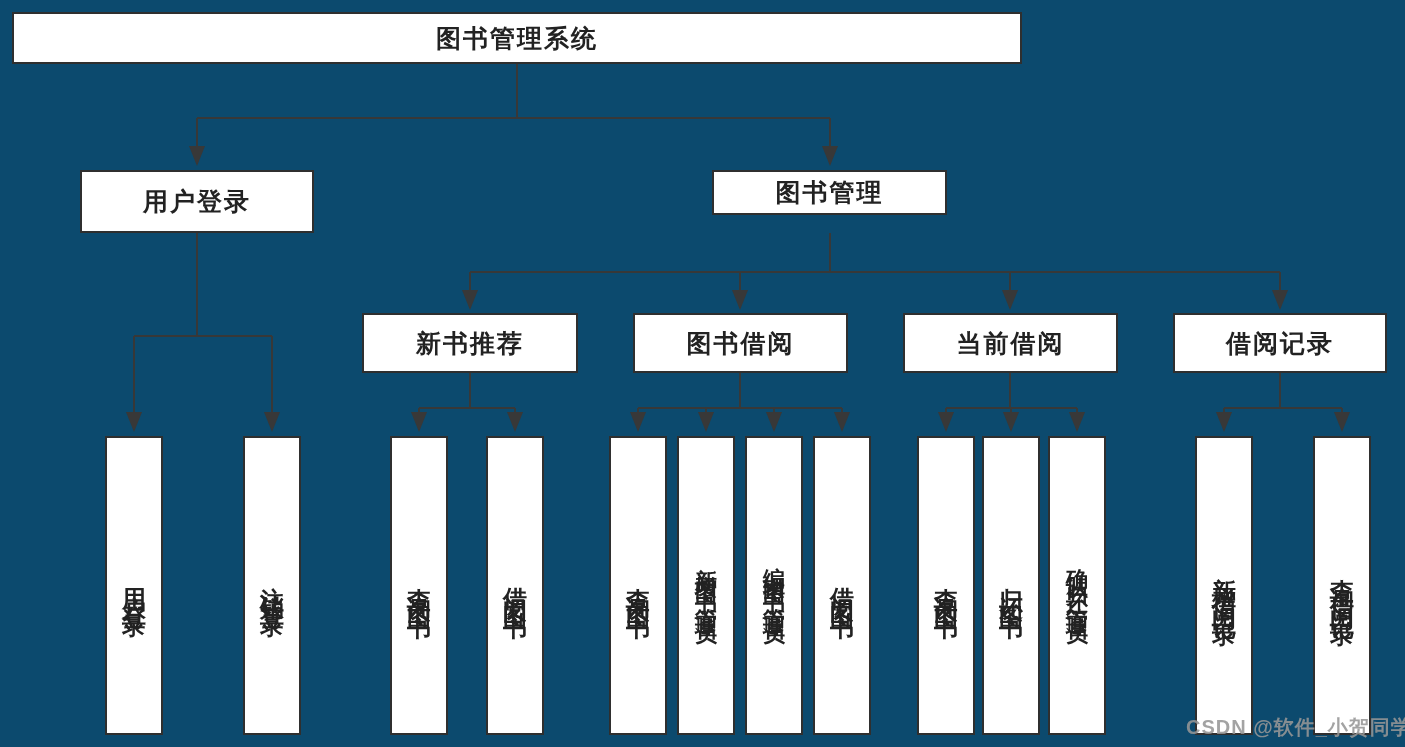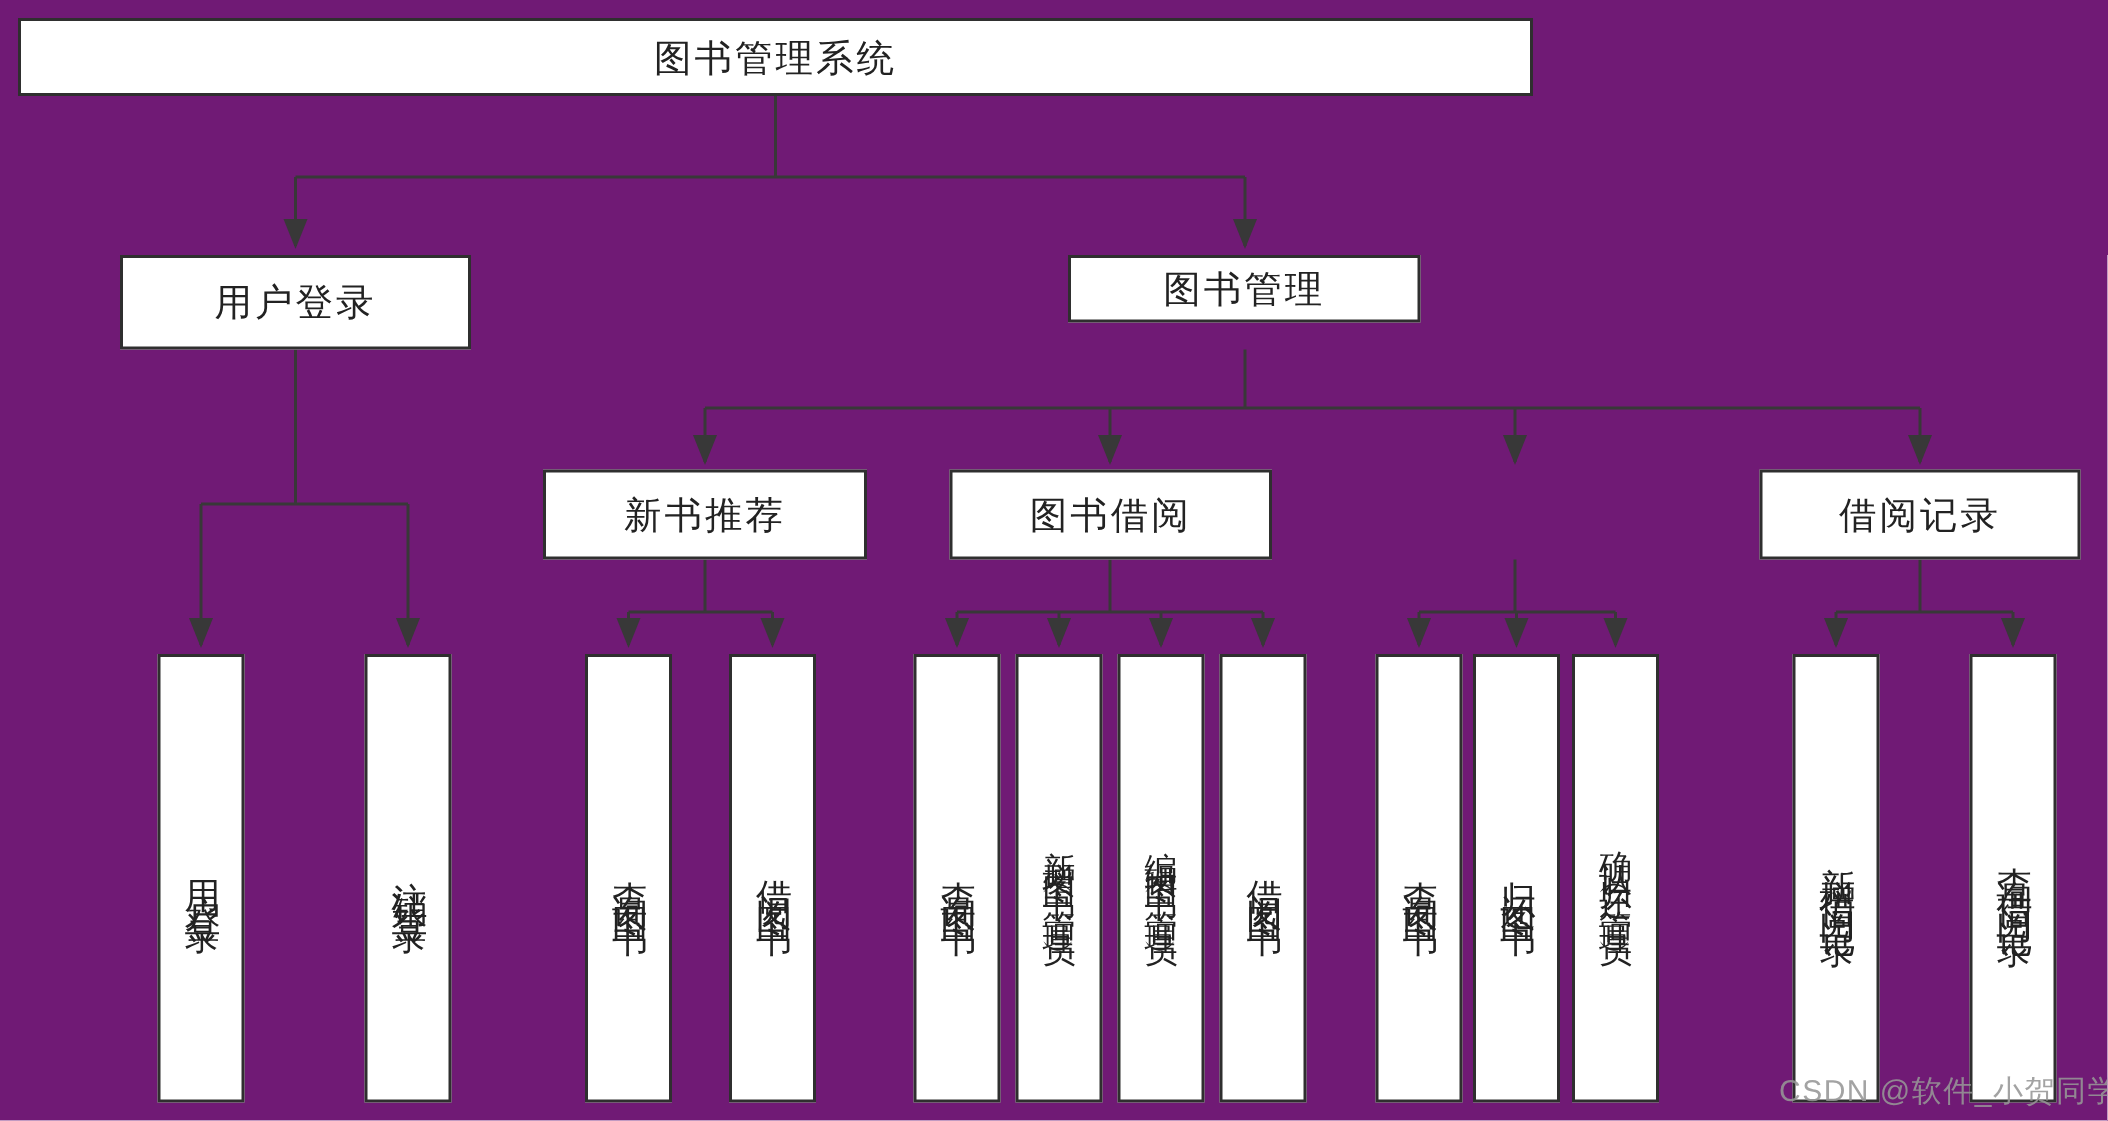--- a/index.html
+++ b/index.html
@@ -5,22 +5,23 @@
   html, body {
     margin: 0;
     padding: 0;
     background: #ffffff;
     font-family: "Liberation Sans", sans-serif;
   }
   .canvas {
     position: relative;
     width: 1405px;
     height: 747px;
-    background: #701a75;
+    background: #0c4a6e;
     overflow: hidden;
+    font-weight: bold;
   }
   .wires {
     position: absolute;
     left: 0; top: 0;
     width: 1405px; height: 747px;
     pointer-events: none;
   }
   .node {
     position: absolute;
     box-sizing: border-box;
@@ -120,20 +121,23 @@
   <div class="node hbox" style="left:712px;top:170px;width:235px;height:45px">
     <span class="lbl">图书管理</span>
   </div>
 
   <div class="node hbox" style="left:362px;top:313px;width:216px;height:60px">
     <span class="lbl">新书推荐</span>
   </div>
   <div class="node hbox" style="left:633px;top:313px;width:215px;height:60px">
     <span class="lbl">图书借阅</span>
   </div>
+  <div class="node hbox" style="left:903px;top:313px;width:215px;height:60px">
+    <span class="lbl">当前借阅</span>
+  </div>
   <div class="node hbox" style="left:1173px;top:313px;width:214px;height:60px">
     <span class="lbl">借阅记录</span>
   </div>
 
   <div class="node vbox" style="left:105px;top:436px">
     <span class="vlbl">用户登录</span>
   </div>
   <div class="node vbox" style="left:243px;top:436px">
     <span class="vlbl">注销登录</span>
   </div>

